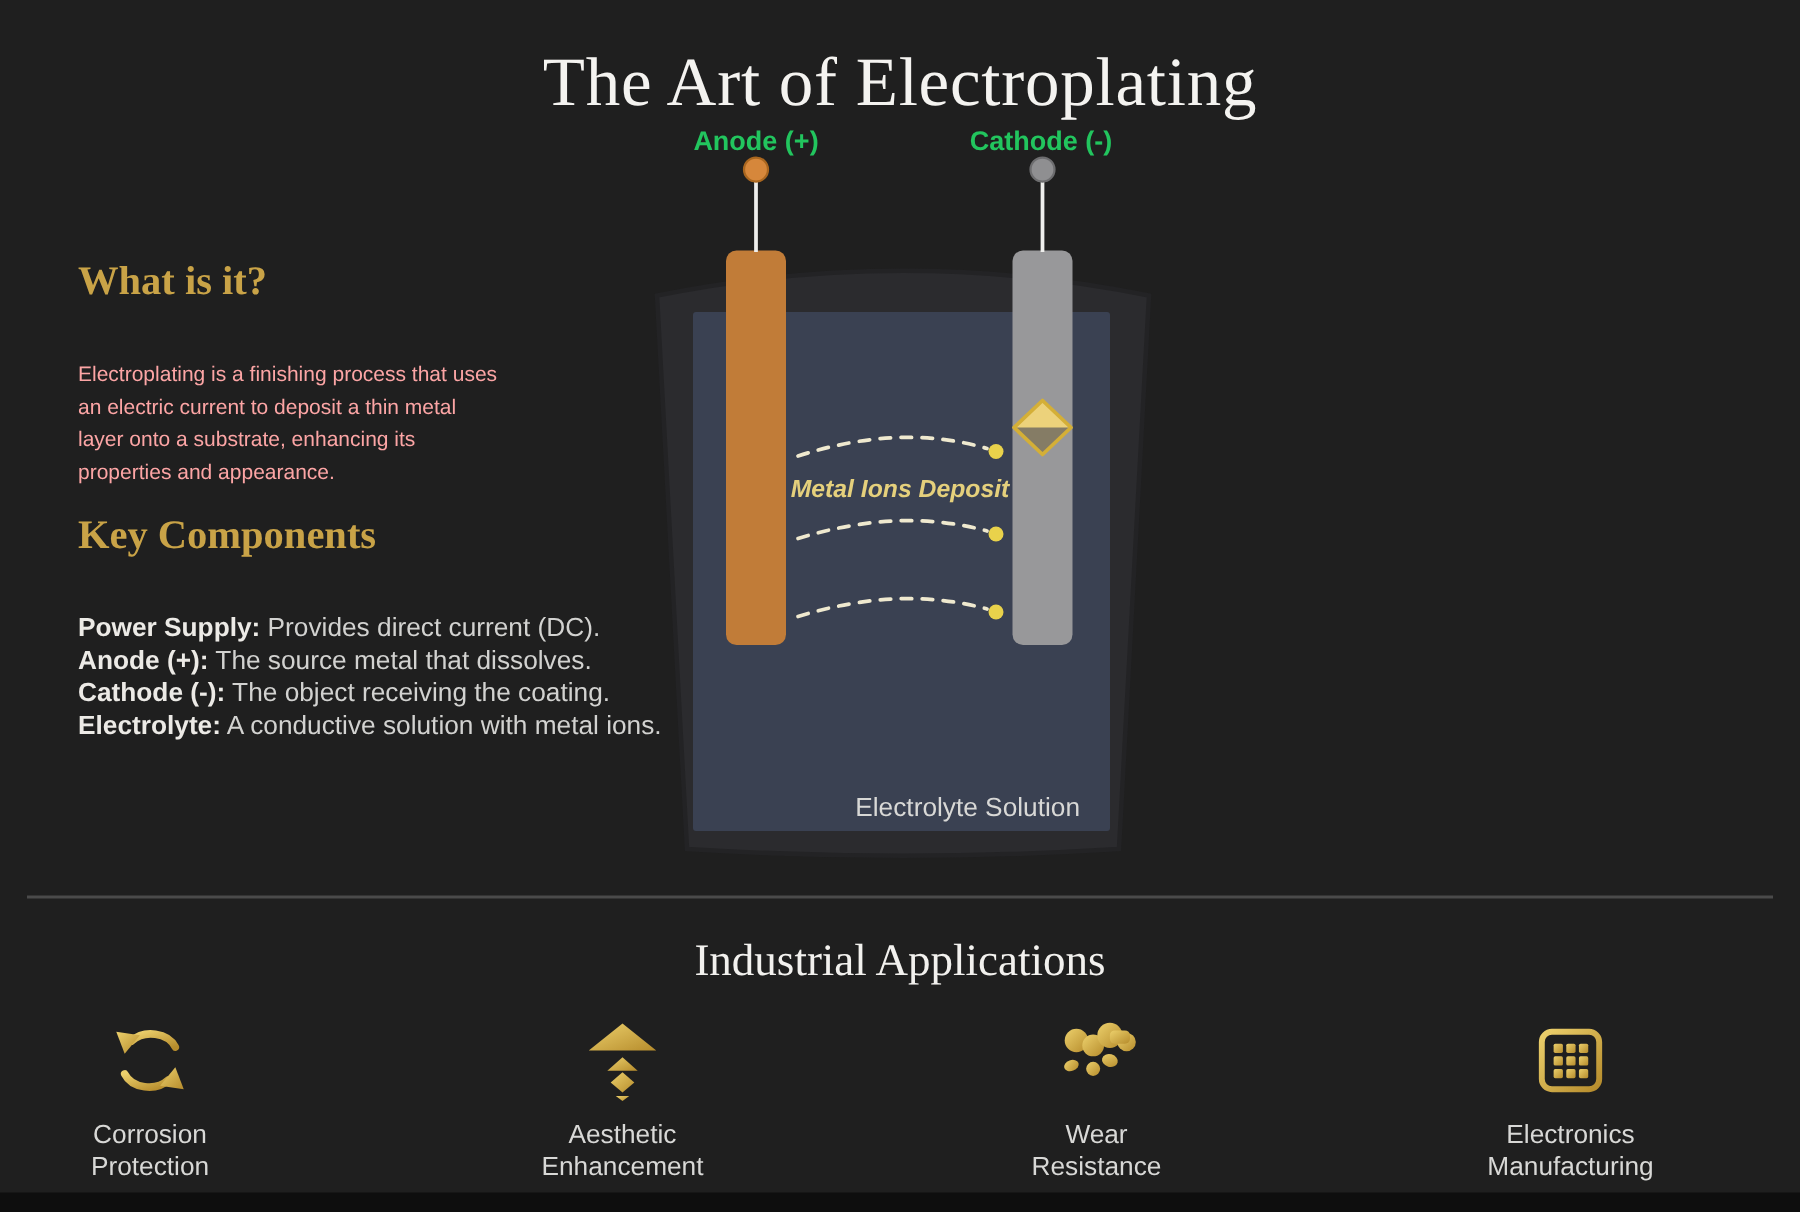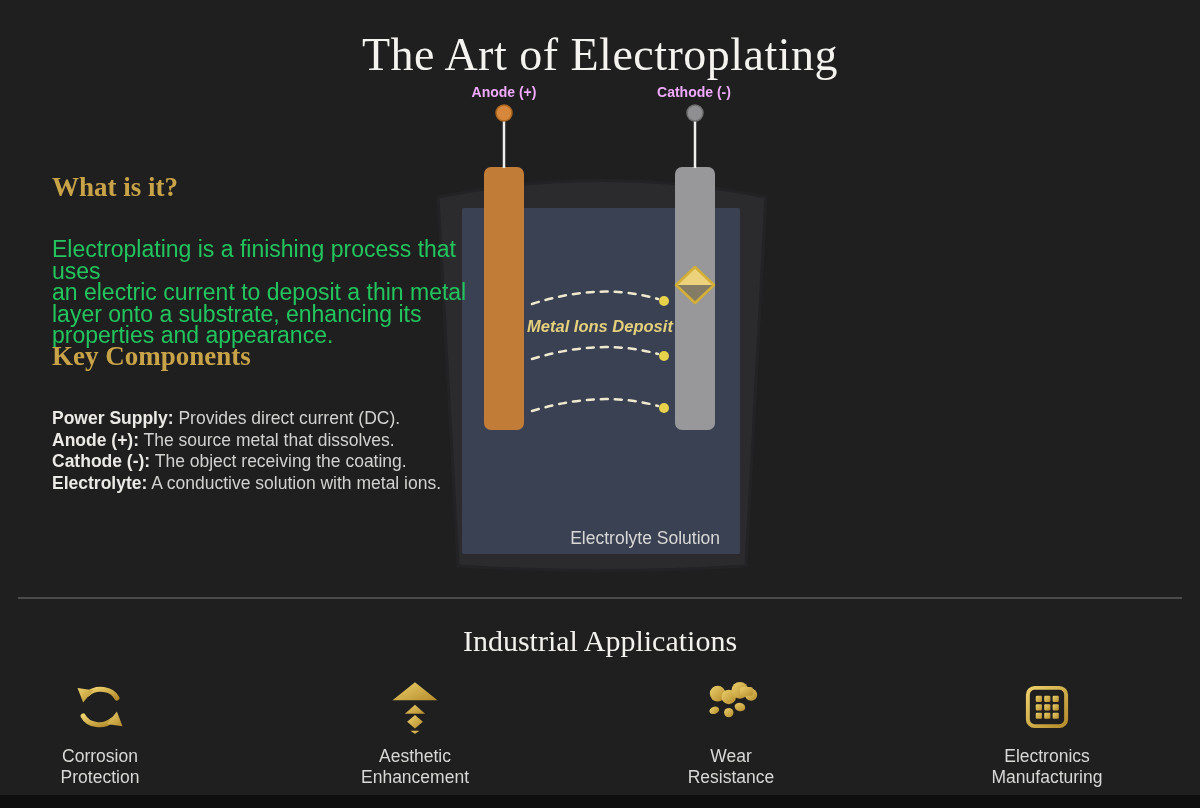--- a/index.html
+++ b/index.html
@@ -14,42 +14,42 @@
 
   .main-title {
     position: absolute; top: 28px; left: 0; width: 1200px;
     text-align: center;
     font-family: "Liberation Serif", "DejaVu Serif", serif;
     font-size: 46px; color: #f4f3f0; letter-spacing: 0.5px;
   }
 
   .electrode-label {
     position: absolute; width: 180px; text-align: center;
-    color: #f0abfc; font-size: 14px; font-weight: 600; top: 84px;
+    color: #22c55e; font-size: 18px; font-weight: 600; top: 84px;
   }
   .anode-label { left: 414px; }
   .cathode-label { left: 604px; }
 
   .diagram-svg { position: absolute; left: 0; top: 0; width: 1200px; height: 660px; }
 
   .ions-label {
     position: absolute; left: 520px; top: 317px; width: 160px;
     text-align: center; color: #e5d07c; font-size: 16.5px; font-weight: 600; font-style: italic;
   }
   .electrolyte-label {
     position: absolute; left: 480px; top: 528px; width: 240px;
     text-align: right; color: #d8d8d6; font-size: 17.5px;
   }
 
   .section-heading {
     font-family: "Liberation Serif", "DejaVu Serif", serif;
     font-weight: bold; font-size: 27px; color: #c9a347;
   }
   .body-text {
-    color: #22c55e; font-size: 23px; line-height: 21.5px;
+    color: #fca5a5; font-size: 14px; line-height: 21.5px;
     white-space: pre-line;
   }
 
   .what-section { position: absolute; left: 52px; top: 172px; width: 420px; }
   .what-section .body-text { margin-top: 36px; }
 
   .components-section { position: absolute; left: 52px; top: 341px; width: 440px; }
   .components-list { margin-top: 36px; }
   .kc-line { color: #d2d2d0; font-size: 17.5px; line-height: 21.5px; }
   .kc-term { font-weight: bold; color: #eceae6; }

